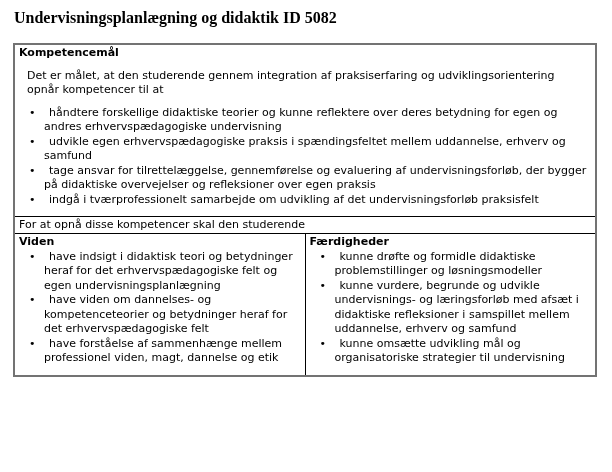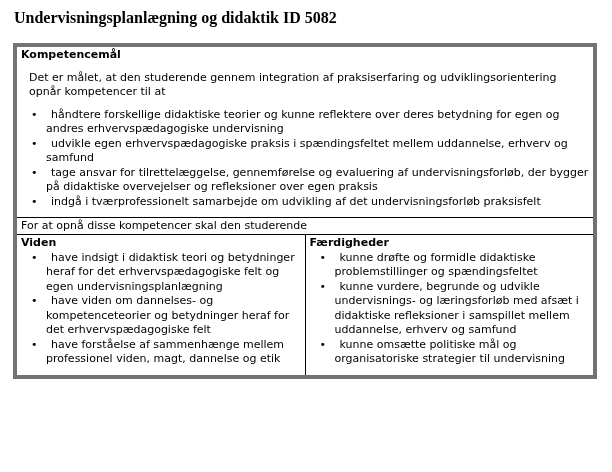--- a/index.html
+++ b/index.html
@@ -27,21 +27,21 @@
     line-height: 15px;
     font-weight: bold;
     margin: 30px 15px 0 14px;
   }
 
   table.goals {
     border-collapse: collapse;
     table-layout: fixed;
     width: 584px;
     margin: 15px 0 0 13px;
-    border: 4px solid #737373;
+    border: 2px solid #737373;
   }
   table.goals td {
     border: 1px solid #000000;
     vertical-align: top;
     padding: 1px 4px;
     font-size: 11px;
     line-height: 14.5px;
   }
   td.competence-cell { height: 172px; }
   td.bridge-cell     { height: 14px; }
@@ -100,22 +100,22 @@
           <div class="cell-heading">Viden</div>
           <ul class="bullets">
             <li>have indsigt i didaktisk teori og betydninger heraf for det erhvervspædagogiske felt og egen undervisningsplanlægning</li>
             <li>have viden om dannelses- og kompetenceteorier og betydninger heraf for det erhvervspædagogiske felt</li>
             <li>have forståelse af sammenhænge mellem professionel viden, magt, dannelse og etik</li>
           </ul>
         </td>
         <td class="goal-col">
           <div class="cell-heading">Færdigheder</div>
           <ul class="bullets">
-            <li>kunne drøfte og formidle didaktiske problemstillinger og spændingsfeltet</li>
+            <li>kunne drøfte og formidle didaktiske problemstillinger og løsningsmodeller</li>
             <li>kunne vurdere, begrunde og udvikle undervisnings- og læringsforløb med afsæt i didaktiske refleksioner i samspillet mellem uddannelse, erhverv og samfund</li>
-            <li>kunne omsætte politiske mål og organisatoriske strategier til undervisning</li>
+            <li>kunne omsætte udvikling mål og organisatoriske strategier til undervisning</li>
           </ul>
         </td>
       </tr>
     </tbody>
   </table>
 
 </div>
 
 </body></html>

